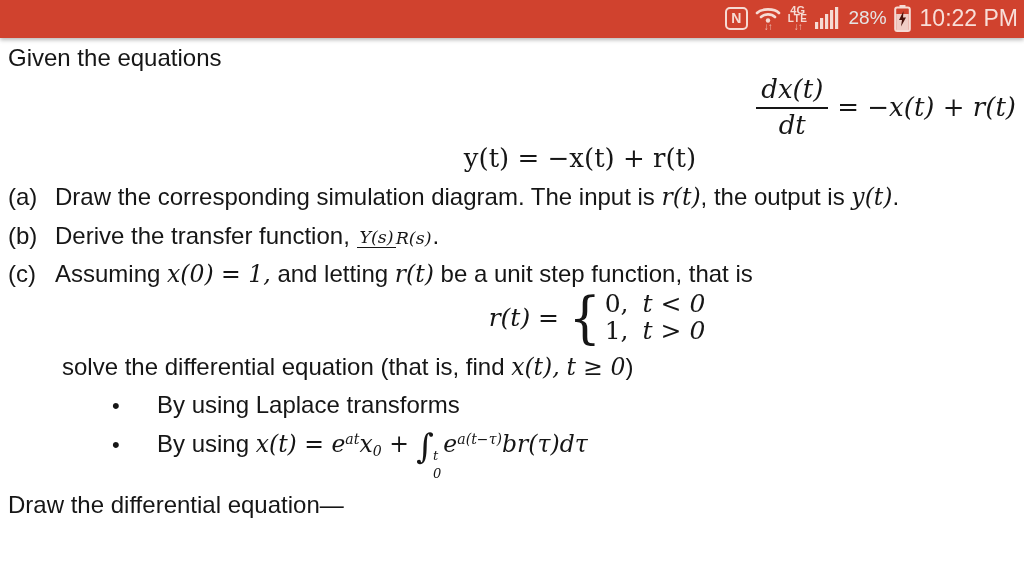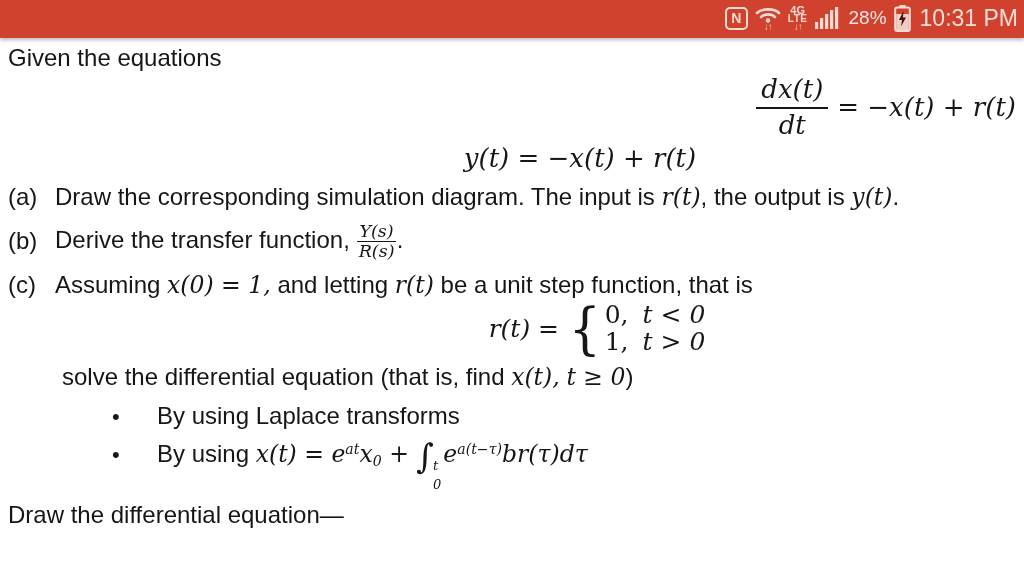--- a/index.html
+++ b/index.html
@@ -28,26 +28,26 @@
   .doc { padding:5px 8px 0 8px; font-size:24px; line-height:1.18; }
   .m { font-family:"DejaVu Serif", serif; font-style:italic; font-size:0.98em; }
   .intro { margin-top:1px; }
 
   .eqcenter { text-align:center; padding-left:136px; }
   .bigeq { display:flex; justify-content:flex-end; align-items:center;
            font-family:"DejaVu Serif", serif; font-style:italic; font-size:26px; margin-top:2px; }
   .frac { display:inline-flex; flex-direction:column; align-items:center; margin-right:9px; }
   .frac .num { border-bottom:2px solid #161616; padding:0 5px 2px; }
   .frac .den { padding-top:1px; }
-  .eq2 { font-family:"DejaVu Serif", serif; font-style:italic; font-size:26px; margin-top:2px; }
+  .eq2 { font-family:"DejaVu Serif", serif; font-size:26px; margin-top:2px; }
 
   .item { display:flex; margin-top:10px; align-items:baseline; }
   .item .lbl { width:47px; flex:none; }
   .item-b-row { align-items:center; }
-  .sfrac { display:inline-flex; flex-direction:column; align-items:center;
+  .sfrac { display:inline-flex; flex-direction:row; align-items:center;
            font-family:"DejaVu Serif", serif; font-style:italic; font-size:17.5px;
            line-height:1.05; vertical-align:middle; margin:0 1px; }
   .sfrac .num { border-bottom:1.6px solid #161616; padding:0 2px 1px; }
   .ul { text-underline-offset:3px; }
 
   .pwrow { display:flex; justify-content:center; align-items:center; padding-left:170px;
            font-family:"DejaVu Serif", serif; font-style:italic; font-size:25px; margin-top:2px; }
   .pw-brace { font-size:56px; font-style:normal; line-height:.85; transform:scaleX(.9);
               margin:0 2px 0 8px; font-family:"DejaVu Serif", serif; }
   .pw-col { display:flex; flex-direction:column; gap:1px; }
@@ -101,21 +101,21 @@
 
   <span class="sb-ico">
     <svg width="17" height="27" viewBox="0 0 17 27">
       <rect x="5.5" y="0" width="6" height="3" fill="#f6dbd4"></rect>
       <rect x="1.2" y="2.5" width="14.6" height="23.5" rx="2" fill="none" stroke="#f6dbd4" stroke-width="2"></rect>
       <rect x="2.2" y="9" width="12.6" height="16" fill="#f0cdc5"></rect>
       <polygon points="9.5,6 5,15 8,15 7,21.5 12,12.5 9,12.5" fill="#471109"></polygon>
     </svg>
   </span>
 
-  <span class="sb-time">10:31 PM</span>
+  <span class="sb-time">10:22 PM</span>
 </div>
 
 <div class="doc">
 
   <div class="intro">Given the equations</div>
 
   <div class="bigeq">
     <span class="frac">
       <span class="num">dx(t)</span>
       <span class="den">dt</span>

